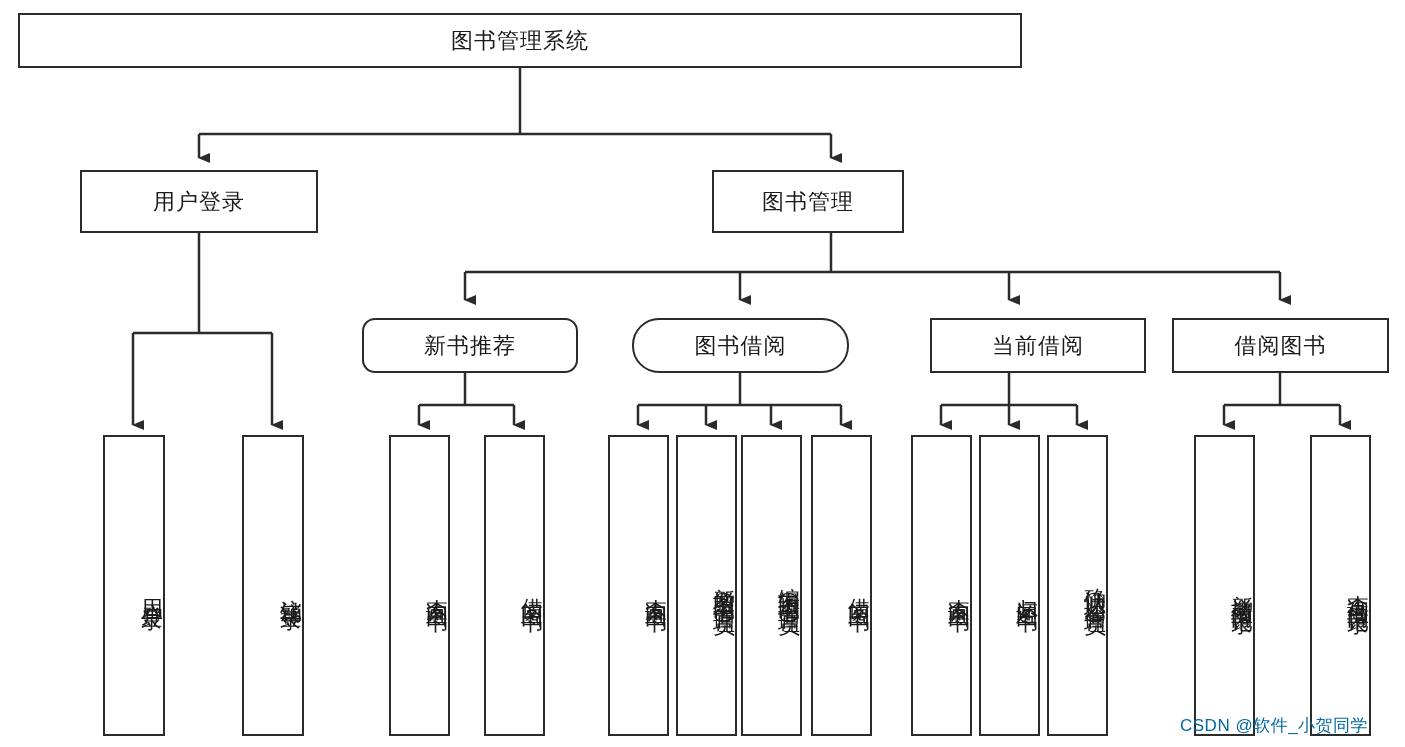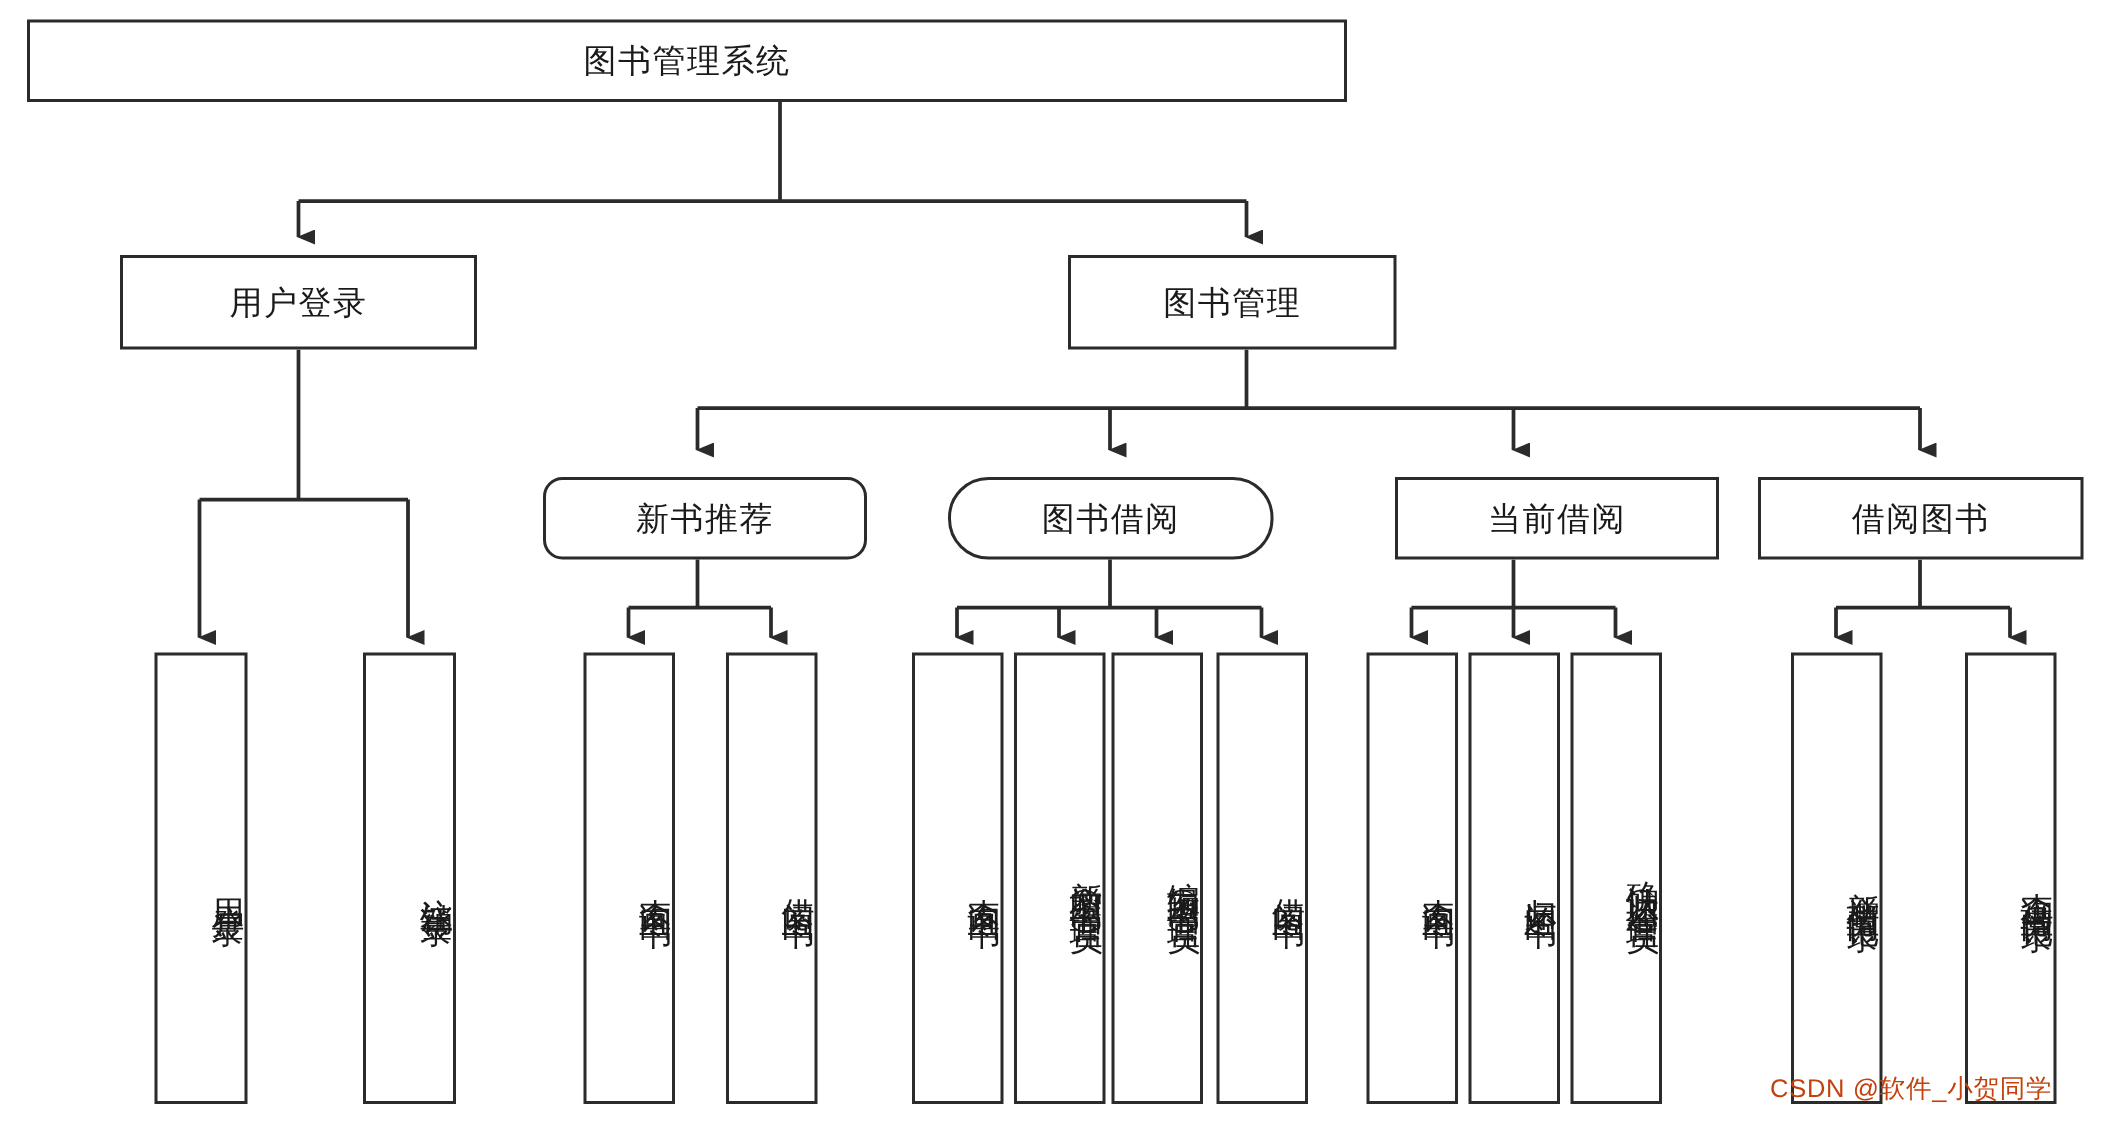--- a/index.html
+++ b/index.html
@@ -31,21 +31,21 @@
     padding-top:6px;
     align-items:flex-start;
     justify-content:center;
   }
   .node.v.tall{padding-top:4px;}
   .label{white-space:nowrap;}
   #watermark{
     position:absolute;
     left:1180px;top:714px;
     font-size:17px;
-    color:#c2410c;
+    color:#0369a1;
     white-space:nowrap;
     letter-spacing:0.5px;
   }
 </style>
 </head>
 <body>
 
 <div id="diagram">
 
   <svg id="wires" viewBox="0 0 1405 747" xmlns="http://www.w3.org/2000/svg">
@@ -91,28 +91,28 @@
       <path d="M1009,405 L1009,425" marker-end="url(#arw)"></path>
       <path d="M1077,405 L1077,425" marker-end="url(#arw)"></path>
 
       <path d="M1280,373 L1280,405"></path>
       <path d="M1224,405 L1340,405"></path>
       <path d="M1224,405 L1224,425" marker-end="url(#arw)"></path>
       <path d="M1340,405 L1340,425" marker-end="url(#arw)"></path>
     </g>
   </svg>
 
-  <div class="node h" style="left:18px;top:13px;width:880px;height:55px;">
+  <div class="node h" style="left:18px;top:13px;width:1004px;height:55px;">
     <span class="label">图书管理系统</span>
   </div>
 
   <div class="node h" style="left:80px;top:170px;width:238px;height:63px;">
     <span class="label">用户登录</span>
   </div>
-  <div class="node h" style="left:712px;top:170px;width:219px;height:63px;text-align:center;">
+  <div class="node h" style="left:712px;top:170px;width:192px;height:63px;text-align:center;">
     <span class="label">图书管理</span>
   </div>
 
   <div class="node h" style="left:362px;top:318px;width:216px;height:55px;border-radius:13px;">
     <span class="label">新书推荐</span>
   </div>
   <div class="node h" style="left:632px;top:318px;width:217px;height:55px;border-radius:27px;">
     <span class="label">图书借阅</span>
   </div>
   <div class="node h" style="left:930px;top:318px;width:216px;height:55px;">

